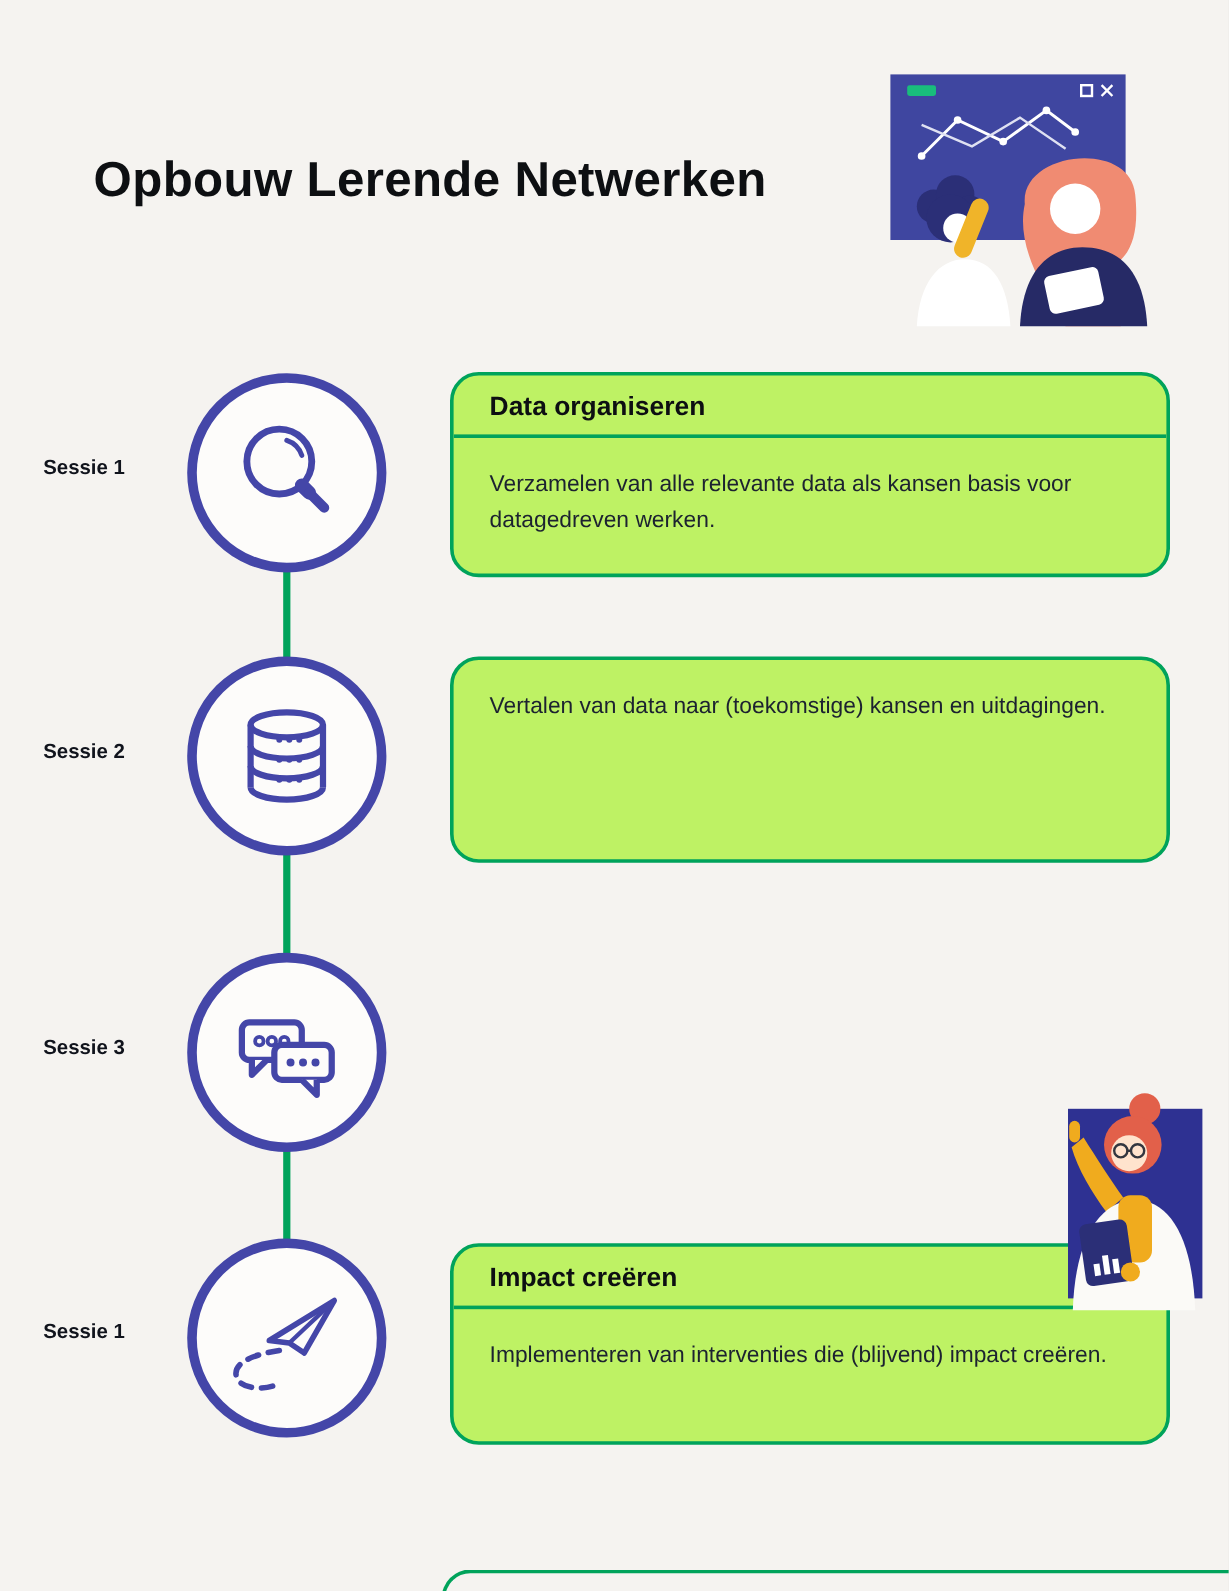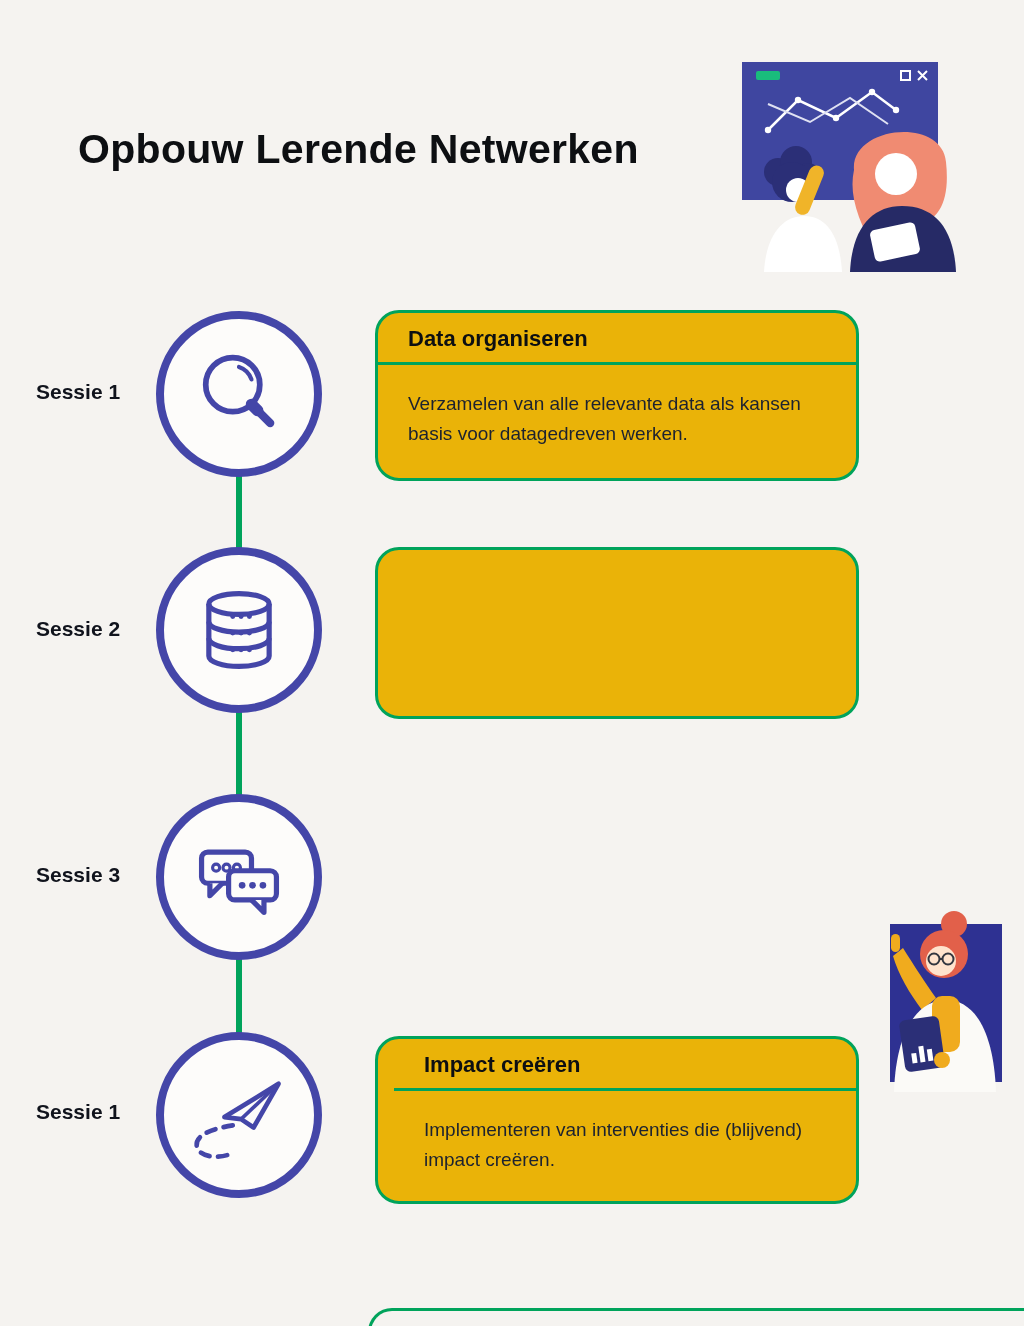--- a/index.html
+++ b/index.html
@@ -60,43 +60,43 @@
   }
   .node svg { width: 104px; height: 104px; }
   .node-1 { top: 311px; }
   .node-2 { top: 547px; }
   .node-3 { top: 794px; }
   .node-4 { top: 1032px; }
   .session-label {
     position: absolute;
     left: 36px;
     width: 120px;
-    font-size: 21px;
+    font-size: 17px;
     font-weight: 700;
     color: #10131c;
     z-index: 2;
   }
   .label-1 { top: 380px; }
   .label-2 { top: 617px; }
   .label-3 { top: 863px; }
   .label-4 { top: 1100px; }
   .card {
     position: absolute;
     left: 375px;
-    width: 484px;
-    background: #eab308;
+    width: 600px;
+    background: #bef264;
     border: 3px solid #00a35b;
     border-radius: 24px;
     overflow: hidden;
     z-index: 3;
   }
   .card-1 { top: 310px; height: 171px; }
   .card-2 { top: 547px; height: 172px; }
   .card-3 { top: 792px; height: 172px; }
-  .card-4 { top: 1036px; height: 168px; padding-left: 16px; }
+  .card-4 { top: 1036px; height: 168px; }
   .card-header {
     padding: 13px 30px 10px 30px;
     font-size: 22px;
     font-weight: 700;
     color: #0d0f12;
     border-bottom: 3px solid #00a35b;
   }
   .card-body {
     padding: 24px 30px 20px 30px;
     font-size: 19px;
@@ -212,20 +212,21 @@
       <path d="M44 60 C18 64, 6 72, 10 82 C14 92, 36 92, 44 86" fill="none" stroke="#4446a8" stroke-width="4.5" stroke-linecap="round" stroke-dasharray="9 8"></path>
     </svg>
   </div>
 
   <div class="card card-1">
     <div class="card-header">Data organiseren</div>
     <div class="card-body">Verzamelen van alle relevante data als kansen basis voor datagedreven werken.</div>
   </div>
 
   <div class="card card-2">
+    <div class="card-body">Vertalen van data naar (toekomstige) kansen en uitdagingen.</div>
   </div>
 
 
   <div class="card card-4">
     <div class="card-header">Impact creëren</div>
     <div class="card-body">Implementeren van interventies die (blijvend) impact creëren.</div>
   </div>
 
   <div class="illustration-mid">
     <svg viewBox="0 0 140 192">

